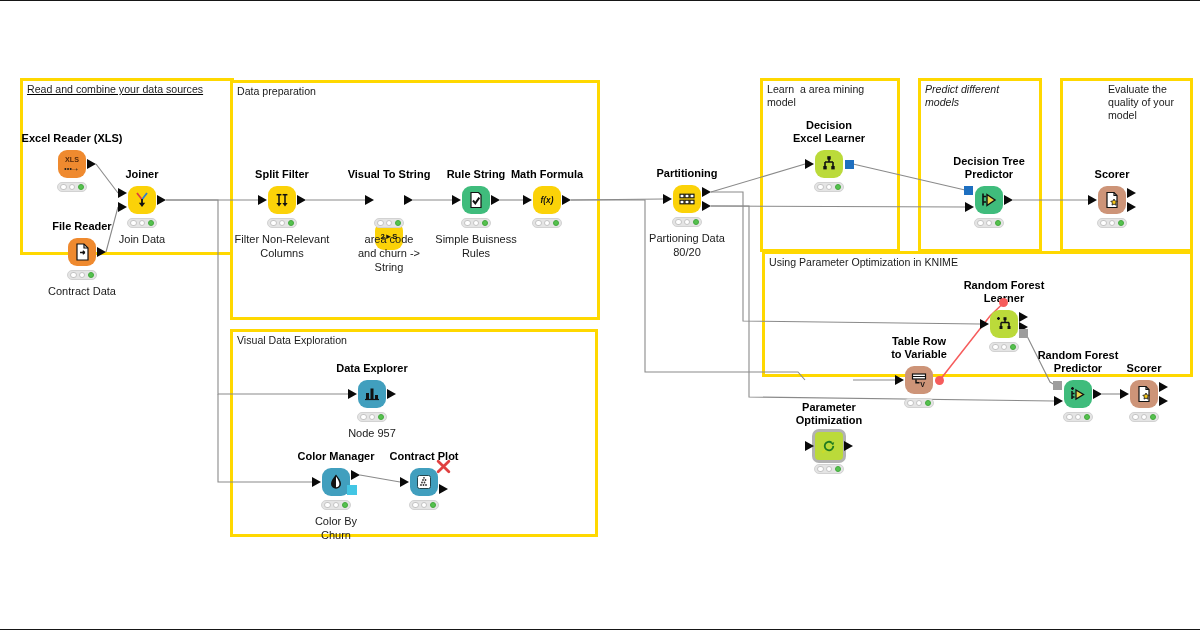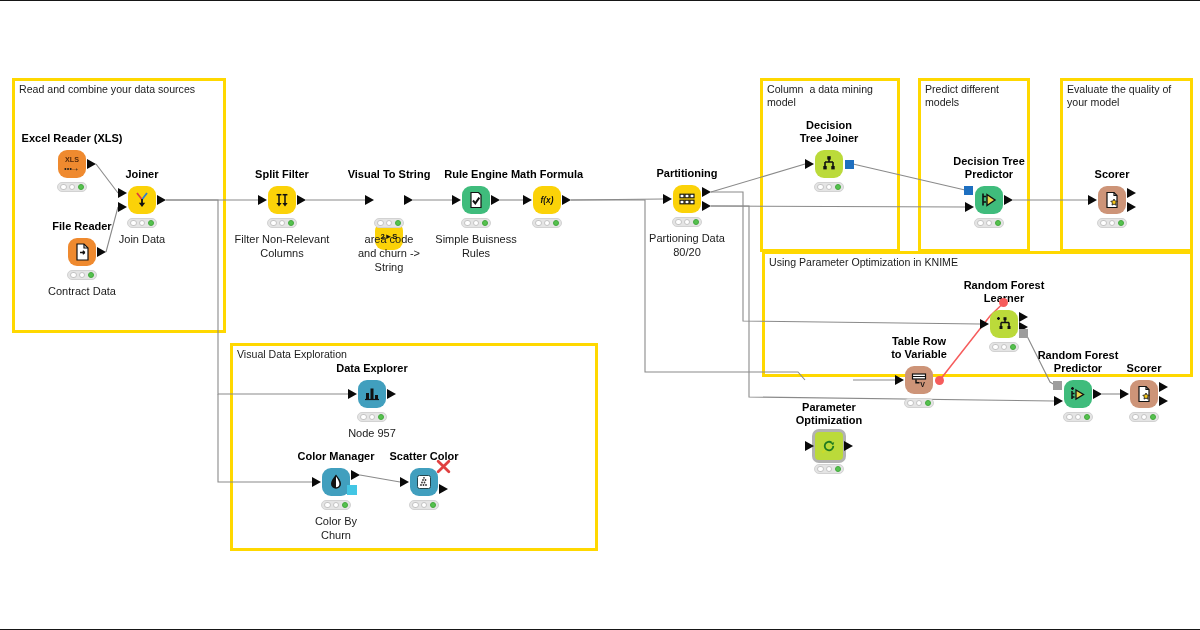--- a/index.html
+++ b/index.html
@@ -52,33 +52,36 @@
       <polyline points="711,206 965,207" fill="none" stroke="#8a8a8a" stroke-width="1.1"></polyline>
       <polyline points="711,206 749,206 749,397 1054,401" fill="none" stroke="#8a8a8a" stroke-width="1.1"></polyline>
       <polyline points="853,164 965,190" fill="none" stroke="#8a8a8a" stroke-width="1.1"></polyline>
       <polyline points="1013,200 1088,200" fill="none" stroke="#8a8a8a" stroke-width="1.1"></polyline>
       <polyline points="853,380 895,380" fill="none" stroke="#8a8a8a" stroke-width="1.1"></polyline>
       <polyline points="939.5,380.5 990,316 1003.5,303" fill="none" stroke="#F65C5C" stroke-width="1.5"></polyline>
       <polyline points="1026,334 1050,382 1055,385" fill="none" stroke="#8a8a8a" stroke-width="1.1"></polyline>
       <polyline points="1102,394 1120,394" fill="none" stroke="#8a8a8a" stroke-width="1.1"></polyline>
       <polyline points="360,475 400,482" fill="none" stroke="#8a8a8a" stroke-width="1.1"></polyline>
     </svg>
-<div class="annotation" style="left: 12px; top: 78px; width: 214px; height: 255px; border-color: rgb(255, 216, 0);">
+<div class="annotation" style="left: 20px; top: 78px; width: 214px; height: 177px; border-color: rgb(255, 216, 0); text-decoration: underline;">
       <div class="annotation-title">Read and combine your data sources</div>
     </div>
+    <div class="annotation" style="left: 230px; top: 80px; width: 370px; height: 240px; border-color: rgb(255, 216, 0);">
+      <div class="annotation-title">Data preparation</div>
+    </div>
     <div class="annotation" style="left: 760px; top: 78px; width: 140px; height: 174px; border-color: rgb(255, 216, 0);">
-      <div class="annotation-title">Column  a data mining model</div>
-    </div>
-    <div class="annotation" style="left: 918px; top: 78px; width: 112px; height: 174px; border-color: rgb(255, 216, 0);">
+      <div class="annotation-title">Learn  a area mining model</div>
+    </div>
+    <div class="annotation" style="left: 918px; top: 78px; width: 124px; height: 174px; border-color: rgb(255, 216, 0); font-style: italic;">
       <div class="annotation-title">Predict different models</div>
     </div>
-    <div class="annotation" style="left: 1060px; top: 78px; width: 133px; height: 174px; border-color: rgb(255, 216, 0);">
+    <div class="annotation" style="left: 1060px; top: 78px; width: 133px; height: 174px; border-color: rgb(255, 216, 0); padding-left: 41px;">
       <div class="annotation-title">Evaluate the quality of your model</div>
     </div>
-    <div class="annotation" style="left: 230px; top: 343px; width: 368px; height: 208px; border-color: rgb(255, 216, 0);">
+    <div class="annotation" style="left: 230px; top: 329px; width: 368px; height: 208px; border-color: rgb(255, 216, 0);">
       <div class="annotation-title">Visual Data Exploration</div>
     </div>
     <div class="annotation" style="left: 762px; top: 251px; width: 431px; height: 126px; border-color: rgb(255, 216, 0);">
       <div class="annotation-title">Using Parameter Optimization in KNIME</div>
     </div>
     <div class="node" style="left: 58px; top: 150px;">
       <div class="node-title">Excel Reader (XLS)</div>
       <div class="node-body" style="background: rgb(239, 138, 47);">
         <span class="icon-wrap">
           <svg width="22" height="22" viewBox="0 0 20 20">
@@ -178,21 +181,21 @@
       <div class="traffic">
         <span class="dot"></span>
         <span class="dot"></span>
         <span class="dot on"></span>
       </div>
       <div class="node-sublabel">area code
 and churn -&gt;
 String</div>
     </div>
     <div class="node" style="left: 462px; top: 186px;">
-      <div class="node-title">Rule Engine</div>
+      <div class="node-title">Rule String</div>
       <div class="node-body" style="background: rgb(63, 188, 124);">
         <span class="icon-wrap">
           <svg width="20" height="20" viewBox="0 0 20 20">
             <path d="M5 2.5 h7.5 l2.5 2.5 v12.5 h-10 z" fill="#fff" stroke="#111" stroke-width="1.2"></path>
             <path d="M7 10.5 l2.3 2.8 l4 -5.6" fill="none" stroke="#111" stroke-width="2"></path>
           </svg>
         </span>
       </div>
       <div class="port tri" style="left: -10px; top: 9px;"></div>
       <div class="port tri" style="left: 29px; top: 9px;"></div>
@@ -243,21 +246,21 @@
       <div class="traffic">
         <span class="dot"></span>
         <span class="dot"></span>
         <span class="dot on"></span>
       </div>
       <div class="node-sublabel">Partioning Data
 80/20</div>
     </div>
     <div class="node" style="left: 815px; top: 150px;">
       <div class="node-title">Decision
-Tree Joiner</div>
+Excel Learner</div>
       <div class="node-body" style="background: rgb(187, 218, 58);">
         <span class="icon-wrap">
           <svg width="20" height="20" viewBox="0 0 20 20">
             <g stroke="#111" stroke-width="1.6" fill="none">
               <path d="M10 4.5 v3.5 M6 8 h8 M6 8 v4 M14 8 v4"></path>
             </g>
             <g fill="#111">
               <rect x="8.3" y="2.2" width="3.4" height="3.4"></rect>
               <rect x="4.3" y="12" width="3.4" height="3.4"></rect>
               <rect x="12.3" y="12" width="3.4" height="3.4"></rect>
@@ -351,21 +354,21 @@
       <div class="port sq-cyan" style="left: 25px; top: 17px;"></div>
       <div class="traffic">
         <span class="dot"></span>
         <span class="dot"></span>
         <span class="dot on"></span>
       </div>
       <div class="node-sublabel">Color By
 Churn</div>
     </div>
     <div class="node" style="left: 410px; top: 468px;">
-      <div class="node-title">Scatter Color</div>
+      <div class="node-title">Contract Plot</div>
       <div class="node-body" style="background: rgb(65, 159, 190);">
         <span class="icon-wrap">
           <svg width="20" height="20" viewBox="0 0 20 20">
             <rect x="3.5" y="3.5" width="13" height="13" rx="2" fill="#fff" stroke="#20464F" stroke-width="1"></rect>
             <g fill="#333">
               <circle cx="7" cy="13" r="0.9"></circle>
               <circle cx="9.5" cy="13" r="0.9"></circle>
               <circle cx="12" cy="13" r="0.9"></circle>
               <circle cx="8" cy="10.5" r="0.9"></circle>
               <circle cx="10.5" cy="10.5" r="0.9"></circle>

